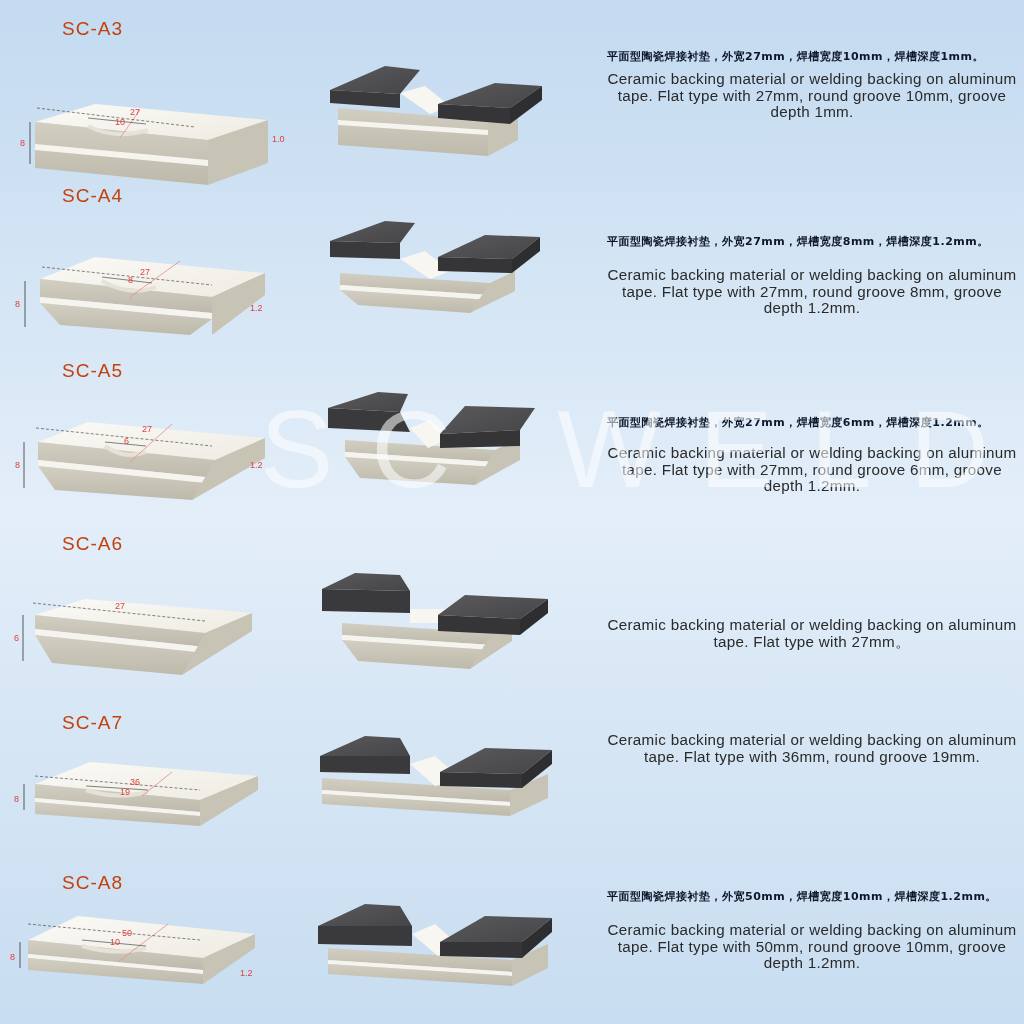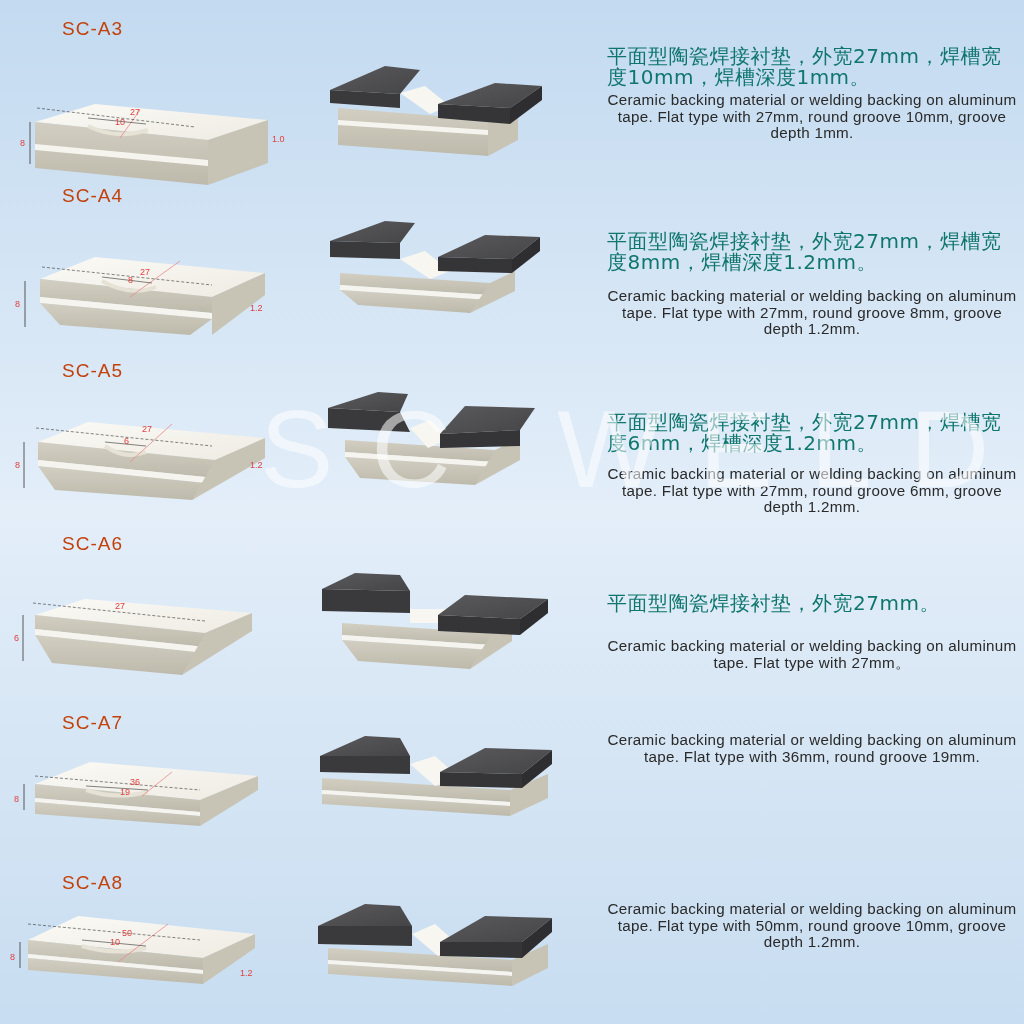--- a/index.html
+++ b/index.html
@@ -16,21 +16,21 @@
     white-space: nowrap; pointer-events: none; z-index: 5; font-weight: normal;
   }
   .row { position: absolute; left: 0; width: 1024px; }
   .model {
     position: absolute; left: 62px; top: 0;
     font-size: 19px; color: #c2410c; letter-spacing: 1px;
   }
   .left-diagram { position: absolute; left: 0; top: 0; width: 300px; height: 160px; }
   .mid-diagram { position: absolute; left: 300px; top: 0; width: 280px; height: 150px; }
   .desc { position: absolute; left: 607px; width: 410px; }
-  .cn { font-family: "DejaVu Sans", sans-serif; font-size: 20px; line-height: 21px; color: #0f766e; letter-spacing: 0.5px; }
+  .cn { font-family: "DejaVu Sans", sans-serif; font-size: 11px; line-height: 21px; color: #0f172a; letter-spacing: 0.5px; font-weight: bold; }
   .en { font-size: 15.2px; line-height: 16.5px; color: #2a2a2a; letter-spacing: 0.3px; text-align: center; }
   svg text { font-family: "Liberation Sans", sans-serif; }
 </style>
 </head>
 <body>
 
 <div class="watermark">SC WELDING</div>
 
 <svg width="0" height="0" style="position:absolute">
   <defs>
@@ -175,21 +175,20 @@
     <polygon points="42,79 192,89 170,108 58,100" fill="url(#sideGrad)"></polygon>
     <polygon points="192,72 212,60 212,80 170,108" fill="#c7c4b6"></polygon>
     <polygon points="110,48 150,48 150,62 110,62" fill="#f7f6f1"></polygon>
     <polygon points="22,28 55,12 100,14 110,30" fill="url(#darkTop)"></polygon>
     <polygon points="22,28 110,30 110,52 22,50" fill="#3a3a3c"></polygon>
     <polygon points="138,54 165,34 248,38 220,58" fill="url(#darkTop)"></polygon>
     <polygon points="138,54 220,58 220,74 138,70" fill="#353537"></polygon>
     <polygon points="220,58 248,38 248,52 220,74" fill="#2e2e30"></polygon>
   </svg>
   <div class="desc" style="top:60px;">
-    <div class="cn">平面型陶瓷焊接衬垫，外宽27mm。</div>
     <div class="en" style="margin-top:24px;">Ceramic backing material or welding backing on aluminum tape. Flat type with 27mm。</div>
   </div>
 </div>
 
 <div class="row" style="top:712px;">
   <div class="model">SC-A7</div>
   <svg class="left-diagram" style="top:30px;" viewBox="0 0 300 160">
     <polygon points="35,42 90,20 258,34 200,58" fill="url(#topGrad)"></polygon>
     <polygon points="35,42 200,58 200,70 35,56" fill="url(#sideGrad)"></polygon>
     <polygon points="35,56 200,70 200,74 35,60" fill="#f6f4ee"></polygon>
@@ -245,15 +244,16 @@
     <polygon points="28,78 212,90 212,100 28,88" fill="url(#sideGrad)"></polygon>
     <polygon points="212,74 248,58 248,82 212,100" fill="#c7c4b6"></polygon>
     <polygon points="112,48 135,38 160,60 138,70" fill="#f7f6f1"></polygon>
     <polygon points="18,40 65,18 100,20 112,40" fill="url(#darkTop)"></polygon>
     <polygon points="18,40 112,40 112,60 18,58" fill="#3a3a3c"></polygon>
     <polygon points="140,56 185,30 252,32 222,56" fill="url(#darkTop)"></polygon>
     <polygon points="140,56 222,56 222,72 140,70" fill="#353537"></polygon>
     <polygon points="222,56 252,32 252,46 222,72" fill="#2e2e30"></polygon>
   </svg>
   <div class="desc" style="top:14px;">
+    <div class="cn">平面型陶瓷焊接衬垫，外宽50mm，焊槽宽度10mm，焊槽深度1.2mm。</div>
     <div class="en" style="margin-top:15px;">Ceramic backing material or welding backing on aluminum tape. Flat type with 50mm, round groove 10mm, groove depth 1.2mm.</div>
   </div>
 </div>
 
 </body></html>

